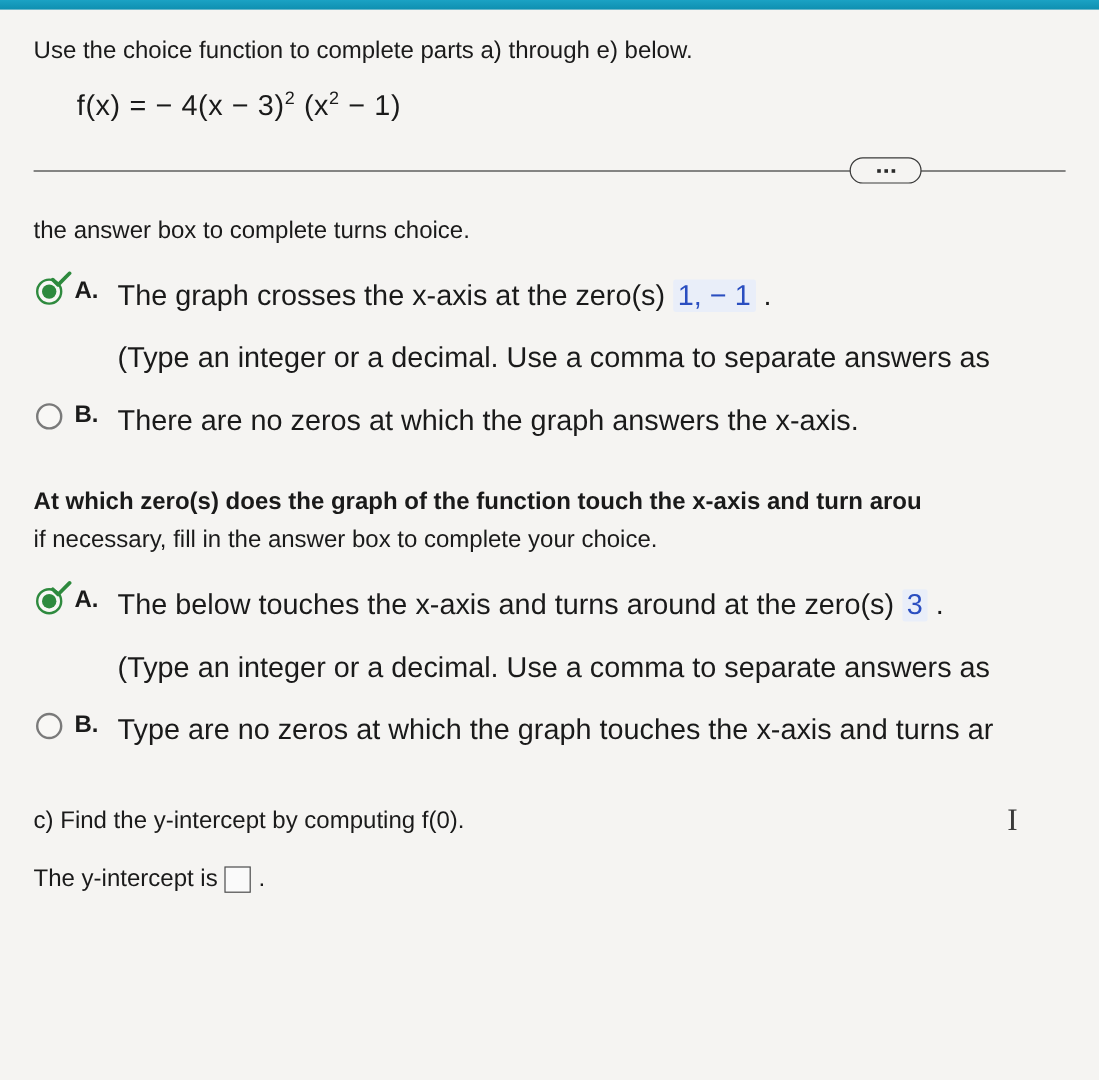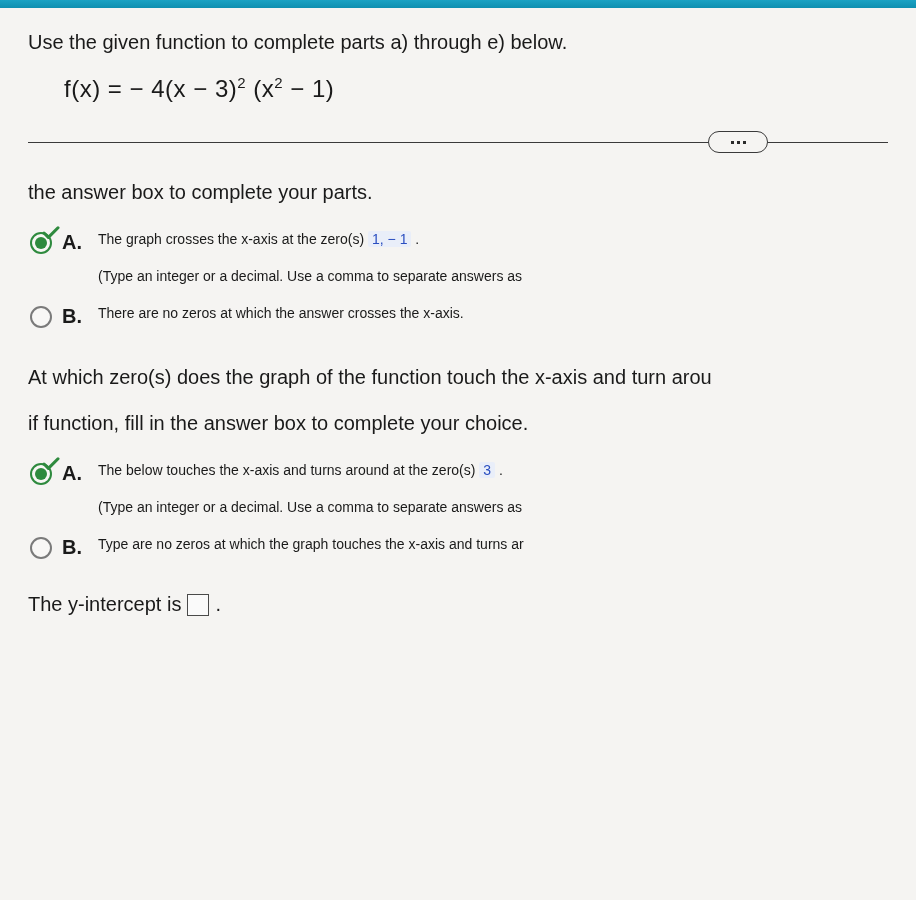--- a/index.html
+++ b/index.html
@@ -112,21 +112,21 @@
     width: 18px;
     height: 14px;
   }
   .choice-letter {
     font-weight: bold;
     font-size: 20px;
     flex: 0 0 26px;
     margin-top: 2px;
   }
   .choice-text {
-    font-size: 14px;
+    font-size: 24px;
     line-height: 1.5;
     max-width: 820px;
   }
   .entered {
     color: #2a4ec0;
     background: #e9eef9;
     padding: 0 4px;
     border-radius: 2px;
   }
   .hint {
@@ -164,62 +164,62 @@
   }
 </style>
 </head>
 <body>
 
 <div class="page">
   <div class="topbar"></div>
 
   <div class="content">
 
-    <div class="instruction">Use the given function to complete parts a) through e) below.</div>
+    <div class="instruction">Use the choice function to complete parts a) through e) below.</div>
 
     <div class="formula-row">
       f(x) = − 4(x − 3)<span class="squared">2</span> (x<span class="squared">2</span> − 1)
     </div>
 
     <div class="divider-wrap">
       <div class="divider-line"></div>
       <div class="more-pill">
         <span class="dot"></span>
         <span class="dot"></span>
         <span class="dot"></span>
       </div>
     </div>
 
-    <div class="body-text">the answer box to complete your parts.</div>
+    <div class="body-text">the answer box to complete turns choice.</div>
 
     <div class="choice-row">
       <div class="radio selected">
         <svg class="check-icon" viewBox="0 0 20 16">
           <path d="M2 8 L7 13 L18 2" stroke="#2e8a3e" stroke-width="3.5" fill="none" stroke-linecap="round" stroke-linejoin="round"></path>
         </svg>
       </div>
       <div class="choice-letter">A.</div>
       <div class="choice-text">
         <span>The graph crosses the x-axis at the zero(s) </span>
         <span class="entered">1, − 1</span>
         <span> .</span>
         <span class="hint">(Type an integer or a decimal. Use a comma to separate answers as</span>
       </div>
     </div>
 
     <div class="choice-row">
       <div class="radio"></div>
       <div class="choice-letter">B.</div>
-      <div class="choice-text">There are no zeros at which the answer crosses the x-axis.</div>
+      <div class="choice-text">There are no zeros at which the graph answers the x-axis.</div>
     </div>
 
     <div class="section-gap"></div>
 
-    <div class="body-text" style="margin-bottom:16px;">At which zero(s) does the graph of the function touch the x-axis and turn arou</div>
-    <div class="body-text">if function, fill in the answer box to complete your choice.</div>
+    <div class="body-text" style="margin-bottom:2px;font-weight:bold;">At which zero(s) does the graph of the function touch the x-axis and turn arou</div>
+    <div class="body-text">if necessary, fill in the answer box to complete your choice.</div>
 
     <div class="choice-row">
       <div class="radio selected">
         <svg class="check-icon" viewBox="0 0 20 16">
           <path d="M2 8 L7 13 L18 2" stroke="#2e8a3e" stroke-width="3.5" fill="none" stroke-linecap="round" stroke-linejoin="round"></path>
         </svg>
       </div>
       <div class="choice-letter">A.</div>
       <div class="choice-text">
         <span>The below touches the x-axis and turns around at the zero(s) </span>
@@ -230,20 +230,24 @@
     </div>
 
     <div class="choice-row">
       <div class="radio"></div>
       <div class="choice-letter">B.</div>
       <div class="choice-text">Type are no zeros at which the graph touches the x-axis and turns ar</div>
     </div>
 
     <div class="section-gap"></div>
 
+    <div class="part-c">
+      <span>c) Find the y-intercept by computing f(0).</span>
+      <span class="ibeam">I</span>
+    </div>
 
     <div class="answer-line">
       <span>The y-intercept is</span>
       <span class="box"></span>
       <span>.</span>
     </div>
 
   </div>
 </div>
 

